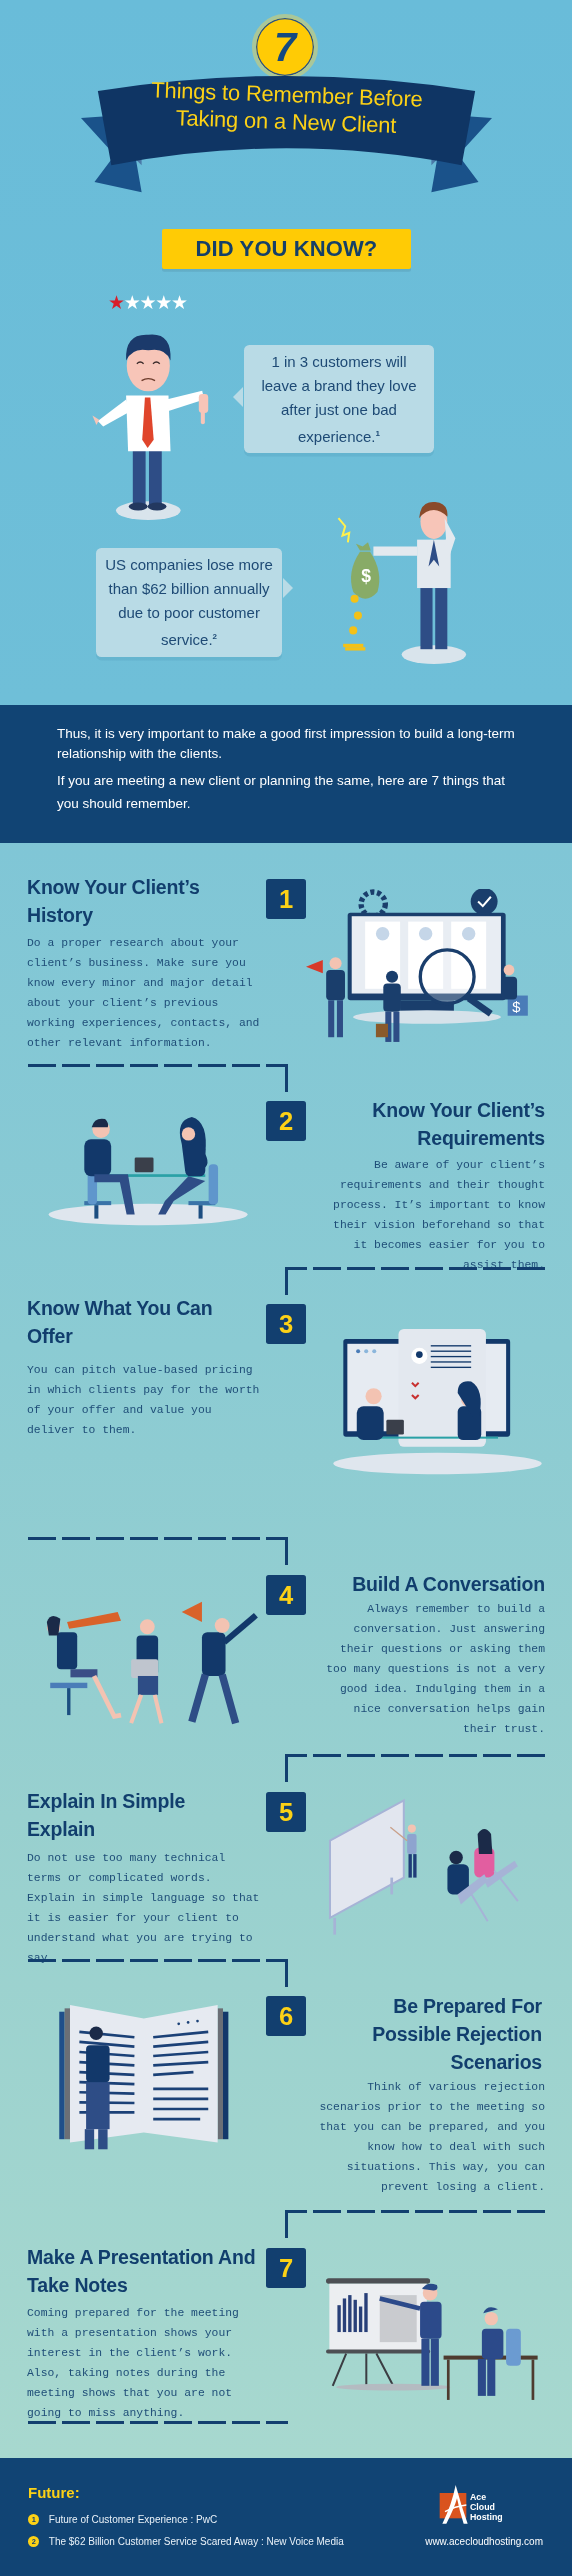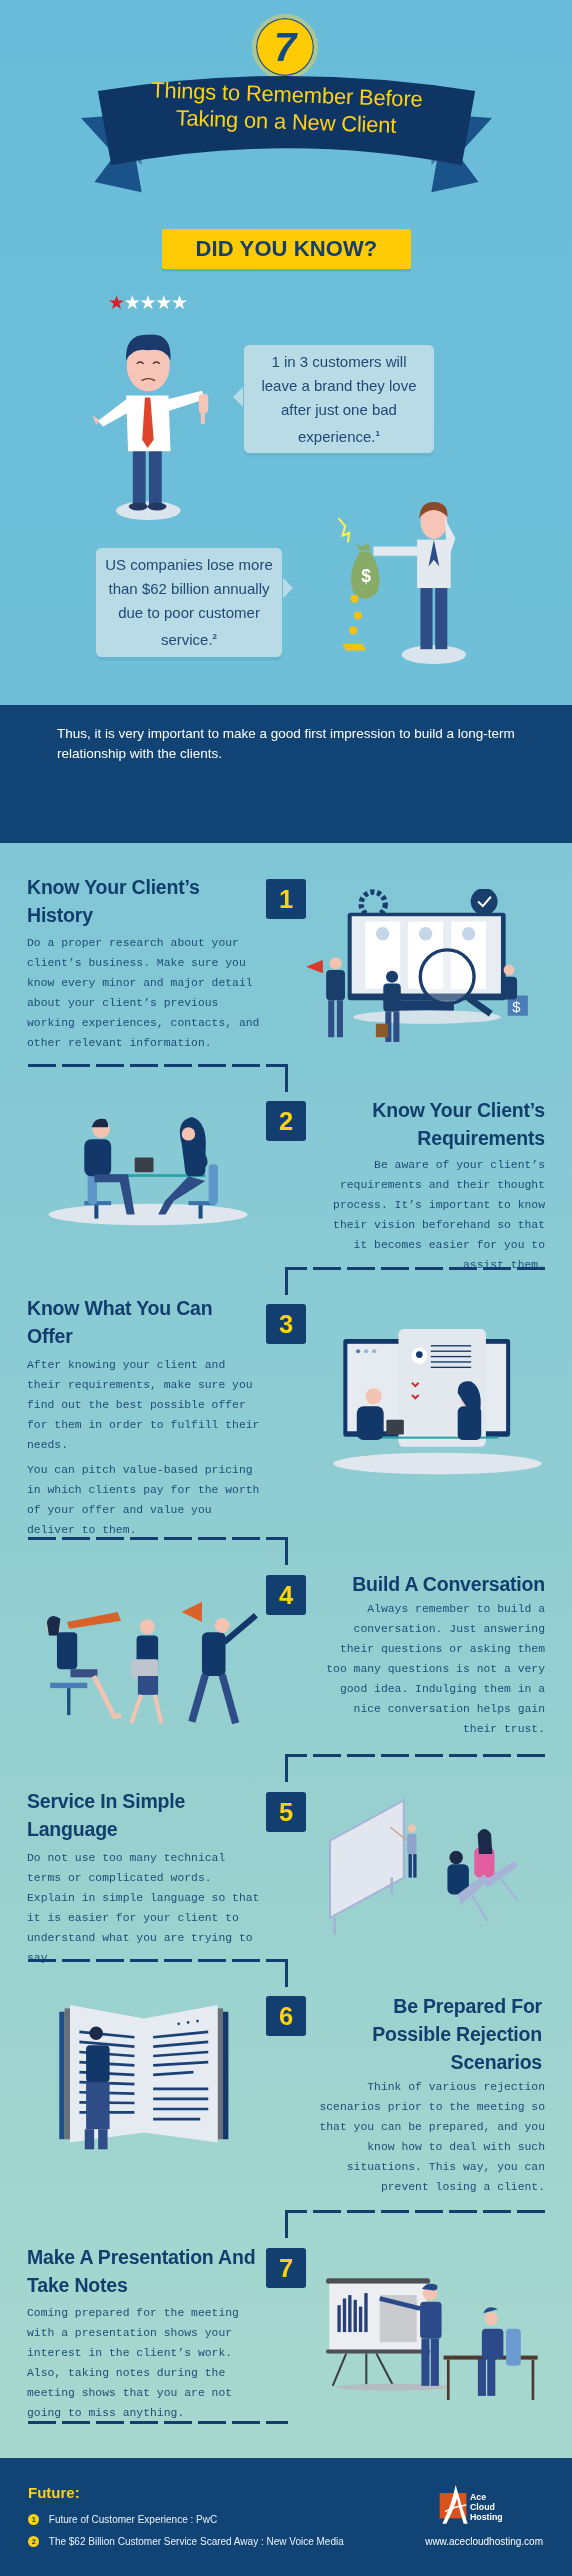--- a/index.html
+++ b/index.html
@@ -161,20 +161,21 @@
   <circle cx="30" cy="197" r="6" fill="#f4c117"></circle>
   <rect x="15" y="217" width="30" height="5" fill="#f4c117"></rect>
   <rect x="18" y="222" width="30" height="5" fill="#f4c117"></rect>
 </svg>
 <div class="abs bubble bubble2">
   <span><span>US companies lose more than $62 billion annually due to poor customer service.</span><sup>2</sup></span>
 </div>
 
 <div class="abs intro">
   <p>Thus, it is very important to make a good first impression to build a long-term relationship with the clients.</p>
+  <p>If you are meeting a new client or planning the same, here are 7 things that you should remember.</p>
 </div>
 
 <div class="abs item-title" style="left:27px;top:873px;width:215px">Know Your Client’s History</div>
 <div class="abs item-body" style="left:27px;top:933px;width:236px">
   <p>Do a proper research about your client’s business. Make sure you know every minor and major detail about your client’s previous working experiences, contacts, and other relevant information.</p>
 </div>
 <div class="abs badge" style="left:266px;top:879px">1</div>
 <svg class="abs illus" style="left:306px;top:889px" width="242" height="162" viewBox="0 0 360 240">
   <circle cx="100" cy="22" r="18" fill="none" stroke="#1a3e6c" stroke-width="8" stroke-dasharray="6 4"></circle>
   <rect x="62" y="35" width="235" height="130" rx="4" fill="#1a3e6c"></rect>
@@ -232,21 +233,20 @@
 <div class="abs item-title right" style="left:323px;top:1096px;width:222px">Know Your Client’s Requirements</div>
 <div class="abs item-body right" style="left:313px;top:1155px;width:232px">
   <p>Be aware of your client’s requirements and their thought process. It’s important to know their vision beforehand so that it becomes easier for you to assist them.</p>
 </div>
 
 <div class="abs dash-h" style="left:285px;top:1267px;width:260px;background:repeating-linear-gradient(270deg, #123f6f 0 28px, transparent 28px 34px)"></div>
 <div class="abs vline" style="left:285px;top:1267px;height:28px"></div>
 <div class="abs badge" style="left:266px;top:1304px">3</div>
 <div class="abs item-title" style="left:27px;top:1294px;width:215px">Know What You Can Offer</div>
 <div class="abs item-body" style="left:27px;top:1355px;width:236px">
-  <p>After knowing your client and their requirements, make sure you find out the best possible offer for them in order to fulfill their needs.</p>
   <p style="margin-top:5.4px">You can pitch value-based pricing in which clients pay for the worth of your offer and value you deliver to them.</p>
 </div>
 <svg class="abs illus" style="left:323px;top:1329px" width="229" height="148" viewBox="0 0 340 220">
   <ellipse cx="170" cy="200" rx="155" ry="16" fill="#dfe6ee"></ellipse>
   <rect x="30" y="15" width="248" height="145" rx="4" fill="#12386a"></rect>
   <rect x="36" y="22" width="236" height="130" fill="#e6ebf2"></rect>
   <circle cx="52" cy="33" r="3" fill="#4a7cb8"></circle>
     <circle cx="64" cy="33" r="3" fill="#8bb6dc"></circle>
     <circle cx="76" cy="33" r="3" fill="#8bb6dc"></circle>
   <rect x="112" y="0" width="130" height="175" rx="8" fill="#e3e8ef"></rect>
@@ -293,21 +293,21 @@
   <path d="M260,118 L240,188 M285,118 L305,190" stroke="#2e4d86" stroke-width="11"></path>
 </svg>
 <div class="abs item-title right" style="left:316px;top:1570px;width:229px">Build A Conversation</div>
 <div class="abs item-body right" style="left:326px;top:1599px;width:219px">
   <p>Always remember to build a conversation. Just answering their questions or asking them too many questions is not a very good idea. Indulging them in a nice conversation helps gain their trust.</p>
 </div>
 
 <div class="abs dash-h" style="left:285px;top:1754px;width:260px;background:repeating-linear-gradient(270deg, #123f6f 0 28px, transparent 28px 34px)"></div>
 <div class="abs vline" style="left:285px;top:1754px;height:28px"></div>
 <div class="abs badge" style="left:266px;top:1792px">5</div>
-<div class="abs item-title" style="left:27px;top:1787px;width:215px">Service In Simple Language</div>
+<div class="abs item-title" style="left:27px;top:1787px;width:215px">Explain In Simple Explain</div>
 <div class="abs item-body" style="left:27px;top:1848px;width:236px">
   <p>Do not use too many technical terms or complicated words. Explain in simple language so that it is easier for your client to understand what you are trying to say.</p>
 </div>
 <svg class="abs illus" style="left:323px;top:1787px" width="222" height="151" viewBox="0 0 330 225">
   <polygon points="10,80 120,20 120,135 10,195" fill="#e2e6ef" stroke="#a6b3d6" stroke-width="3"></polygon>
   <rect x="15" y="195" width="4" height="25" fill="#a6b3d6"></rect>
   <rect x="100" y="135" width="4" height="25" fill="#a6b3d6"></rect>
   <rect x="125" y="70" width="14" height="30" rx="3" fill="#8ea4cf"></rect>
   <rect x="127" y="100" width="5" height="35" fill="#1f3c78"></rect>
   <rect x="134" y="100" width="5" height="35" fill="#1f3c78"></rect>

